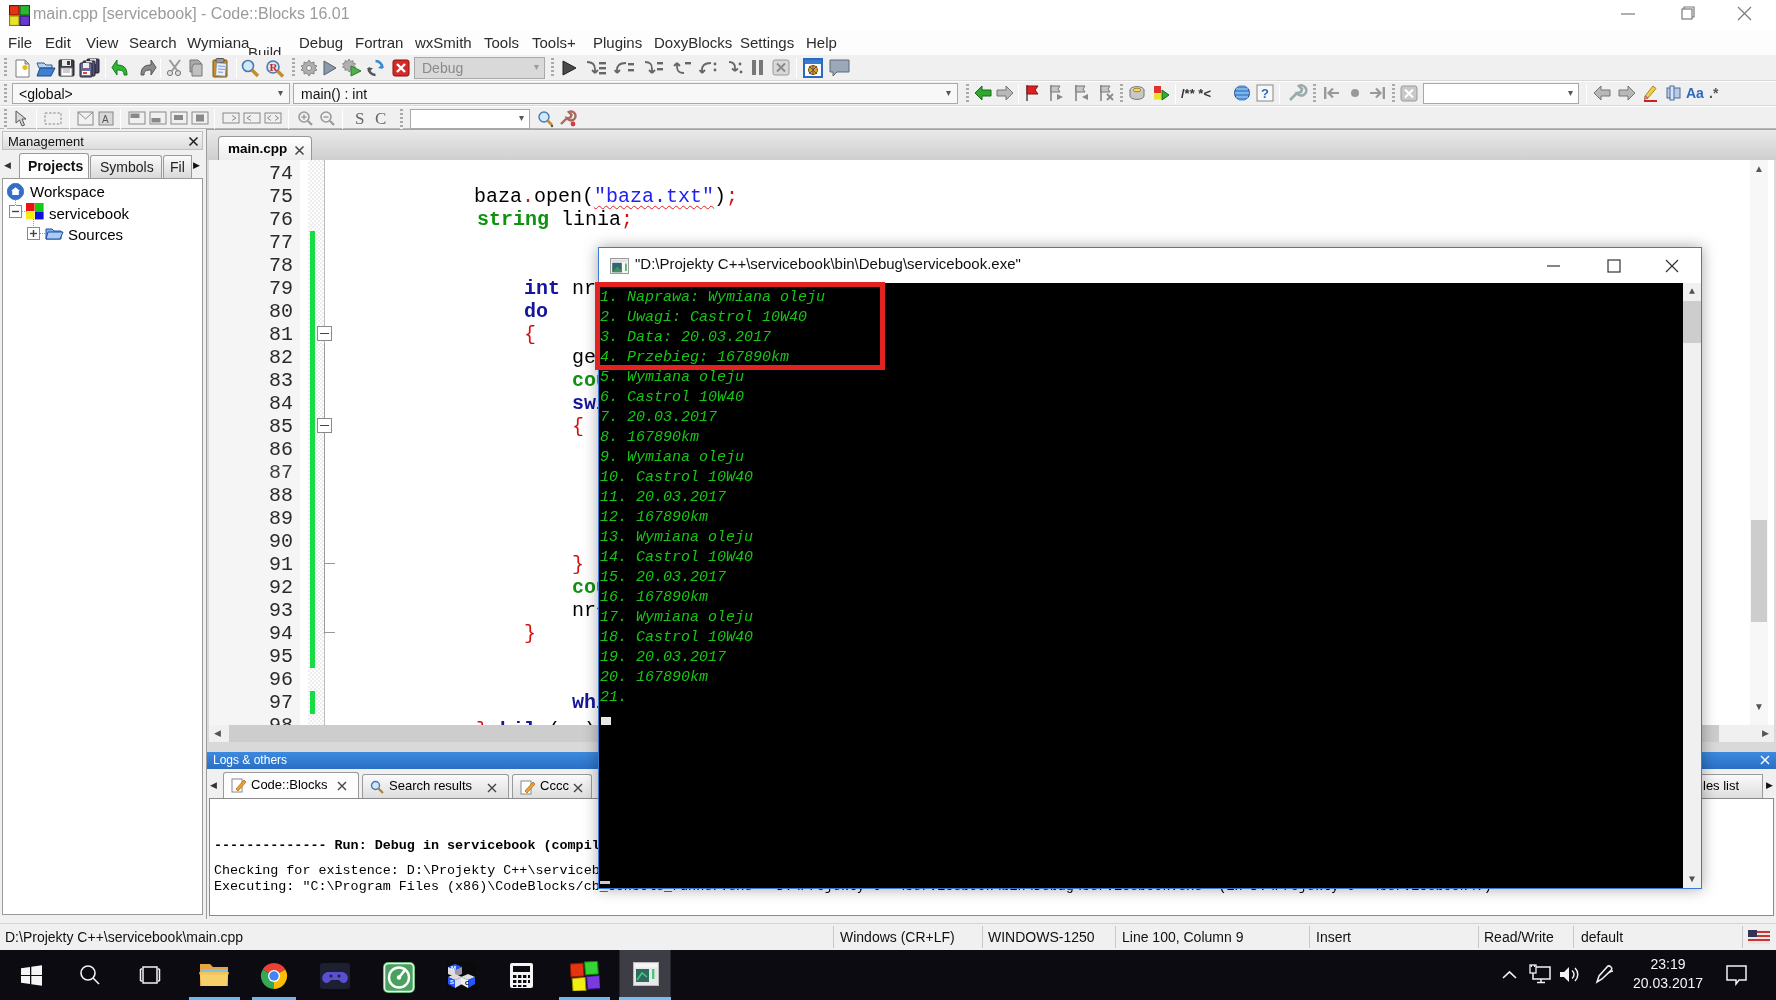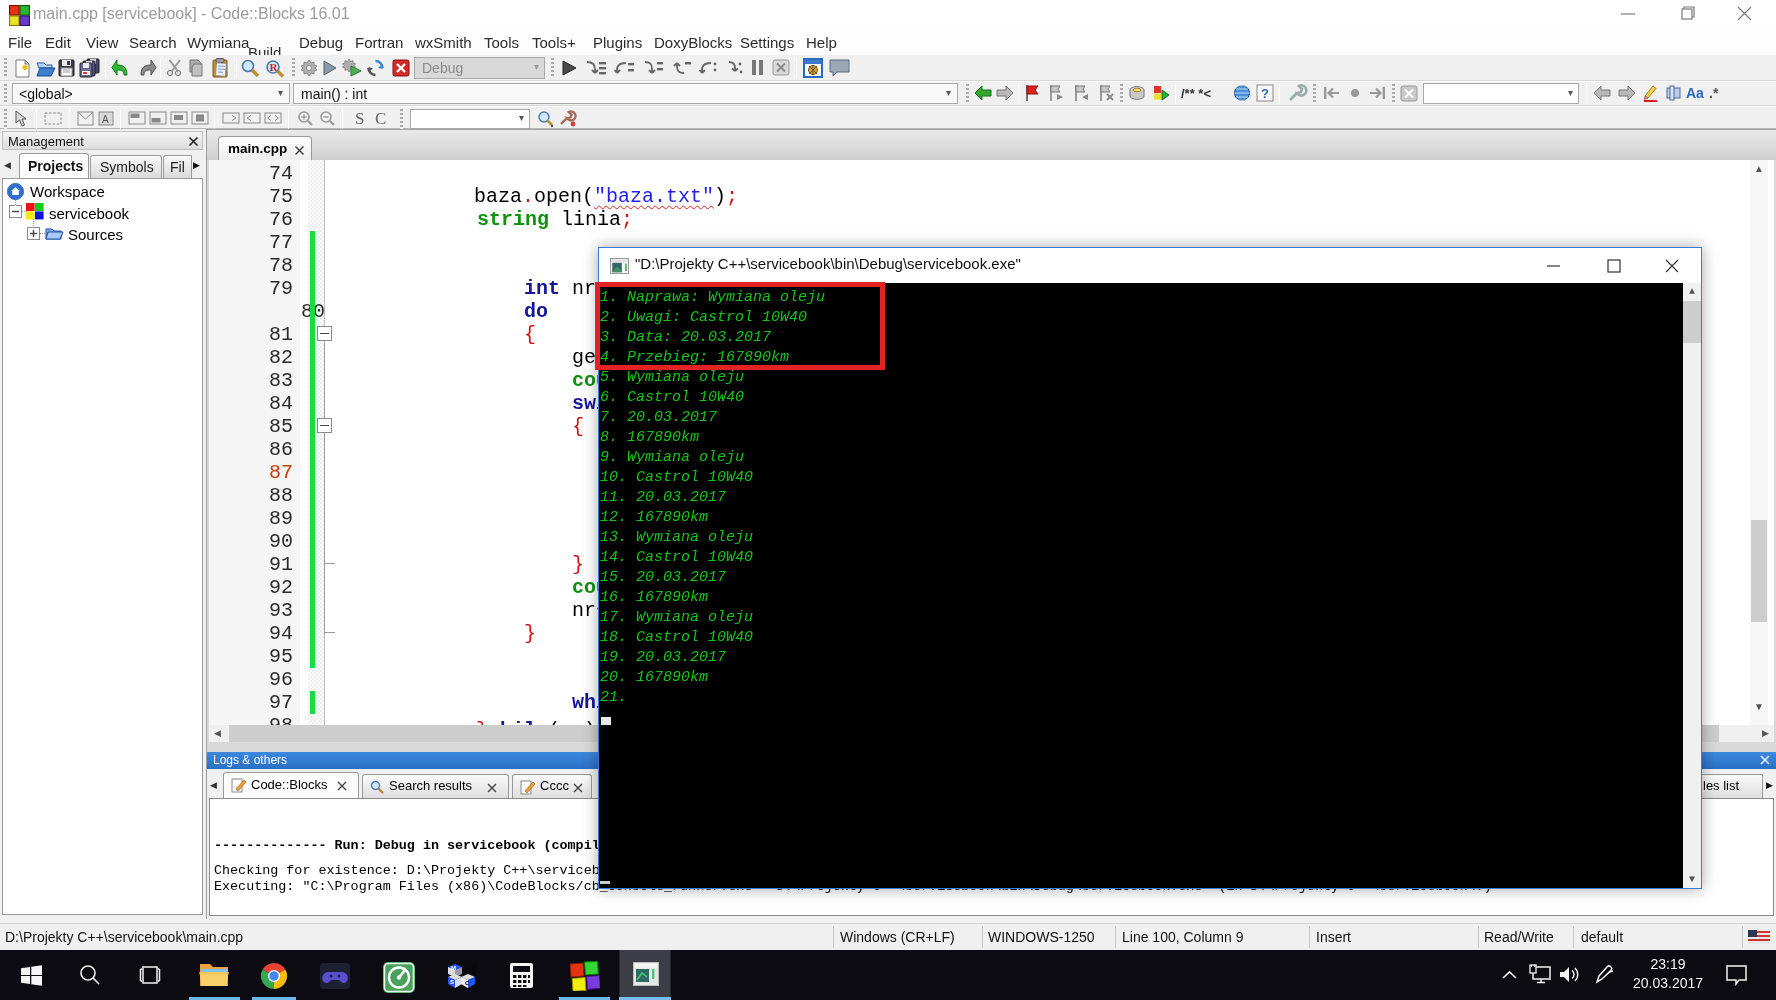--- a/index.html
+++ b/index.html
@@ -463,28 +463,28 @@
       <div class="abs" style="left:0;top:0;width:91px;height:565px;background:#f5f5f5;"></div>
       <div class="abs" style="left:99px;top:0;width:16px;height:565px;background:repeating-conic-gradient(#ededed 0 25%, #ffffff 0 50%) 0 0/4px 4px;"></div>
       <div class="abs" style="left:115px;top:0;width:1px;height:565px;background:#bdbdbd;"></div>
       <div id="lnums">
           <div class="abs mono" style="left:0;top:2px;width:84px;text-align:right;font-size:20px;color:#2b2b2b;">74</div>
           <div class="abs mono" style="left:0;top:25px;width:84px;text-align:right;font-size:20px;color:#2b2b2b;">75</div>
           <div class="abs mono" style="left:0;top:48px;width:84px;text-align:right;font-size:20px;color:#2b2b2b;">76</div>
           <div class="abs mono" style="left:0;top:71px;width:84px;text-align:right;font-size:20px;color:#2b2b2b;">77</div>
           <div class="abs mono" style="left:0;top:94px;width:84px;text-align:right;font-size:20px;color:#2b2b2b;">78</div>
           <div class="abs mono" style="left:0;top:117px;width:84px;text-align:right;font-size:20px;color:#2b2b2b;">79</div>
-          <div class="abs mono" style="left:0;top:140px;width:84px;text-align:right;font-size:20px;color:#2b2b2b;margin-left:32px;">80</div>
+          <div class="abs mono" style="left:0;top:140px;width:84px;text-align:right;font-size:20px;color:#2b2b2b;">80</div>
           <div class="abs mono" style="left:0;top:163px;width:84px;text-align:right;font-size:20px;color:#2b2b2b;">81</div>
           <div class="abs mono" style="left:0;top:186px;width:84px;text-align:right;font-size:20px;color:#2b2b2b;">82</div>
           <div class="abs mono" style="left:0;top:209px;width:84px;text-align:right;font-size:20px;color:#2b2b2b;">83</div>
           <div class="abs mono" style="left:0;top:232px;width:84px;text-align:right;font-size:20px;color:#2b2b2b;">84</div>
           <div class="abs mono" style="left:0;top:255px;width:84px;text-align:right;font-size:20px;color:#2b2b2b;">85</div>
           <div class="abs mono" style="left:0;top:278px;width:84px;text-align:right;font-size:20px;color:#2b2b2b;">86</div>
-          <div class="abs mono" style="left:0;top:301px;width:84px;text-align:right;font-size:20px;color:#c2410c;">87</div>
+          <div class="abs mono" style="left:0;top:301px;width:84px;text-align:right;font-size:20px;color:#404040;">87</div>
           <div class="abs mono" style="left:0;top:324px;width:84px;text-align:right;font-size:20px;color:#2b2b2b;">88</div>
           <div class="abs mono" style="left:0;top:347px;width:84px;text-align:right;font-size:20px;color:#2b2b2b;">89</div>
           <div class="abs mono" style="left:0;top:370px;width:84px;text-align:right;font-size:20px;color:#2b2b2b;">90</div>
           <div class="abs mono" style="left:0;top:393px;width:84px;text-align:right;font-size:20px;color:#2b2b2b;">91</div>
           <div class="abs mono" style="left:0;top:416px;width:84px;text-align:right;font-size:20px;color:#2b2b2b;">92</div>
           <div class="abs mono" style="left:0;top:439px;width:84px;text-align:right;font-size:20px;color:#2b2b2b;">93</div>
           <div class="abs mono" style="left:0;top:462px;width:84px;text-align:right;font-size:20px;color:#2b2b2b;">94</div>
           <div class="abs mono" style="left:0;top:485px;width:84px;text-align:right;font-size:20px;color:#2b2b2b;">95</div>
           <div class="abs mono" style="left:0;top:508px;width:84px;text-align:right;font-size:20px;color:#2b2b2b;">96</div>
           <div class="abs mono" style="left:0;top:531px;width:84px;text-align:right;font-size:20px;color:#2b2b2b;">97</div>

